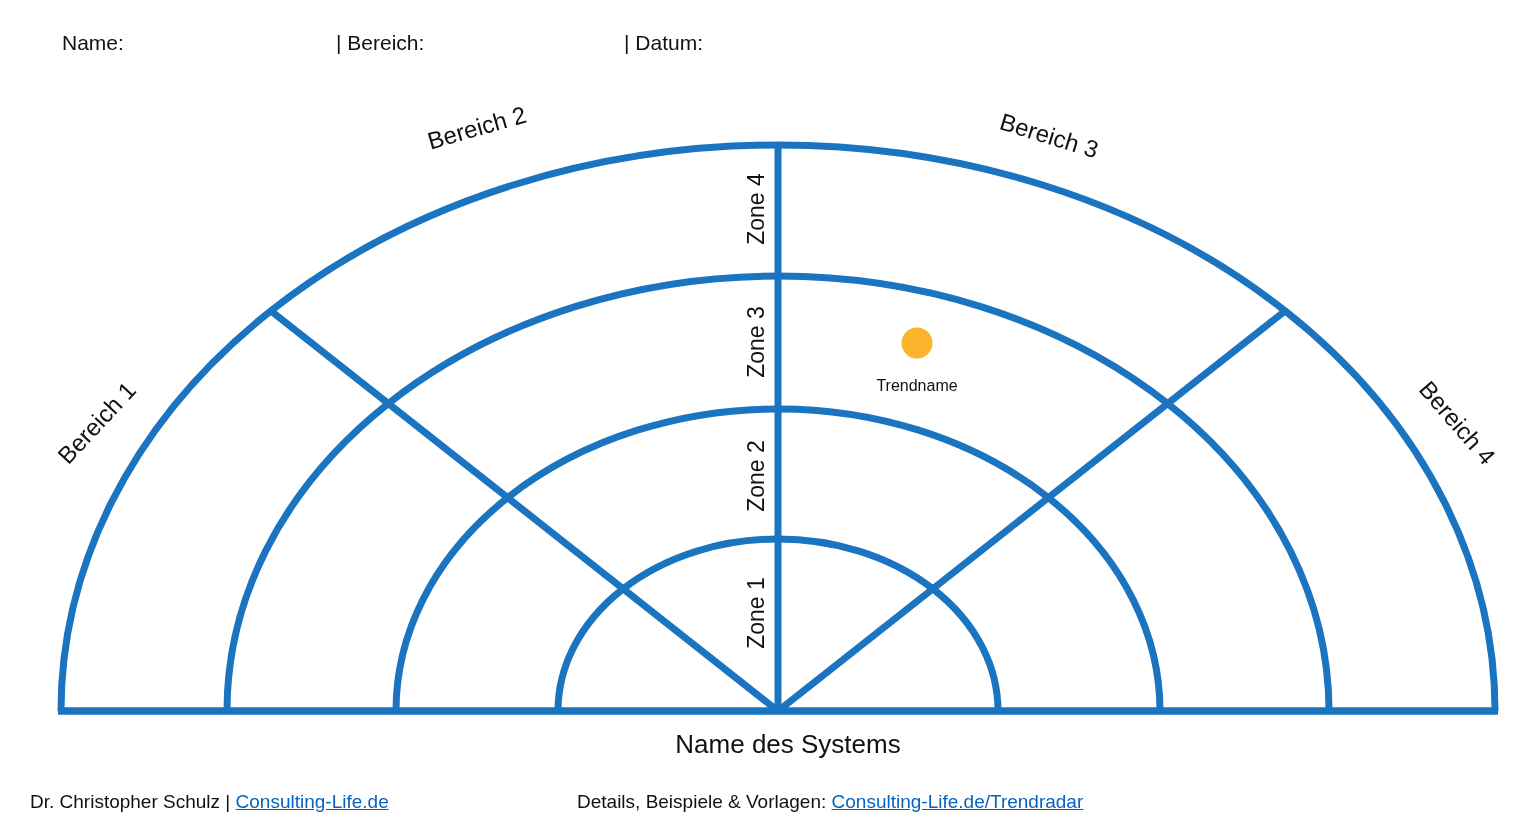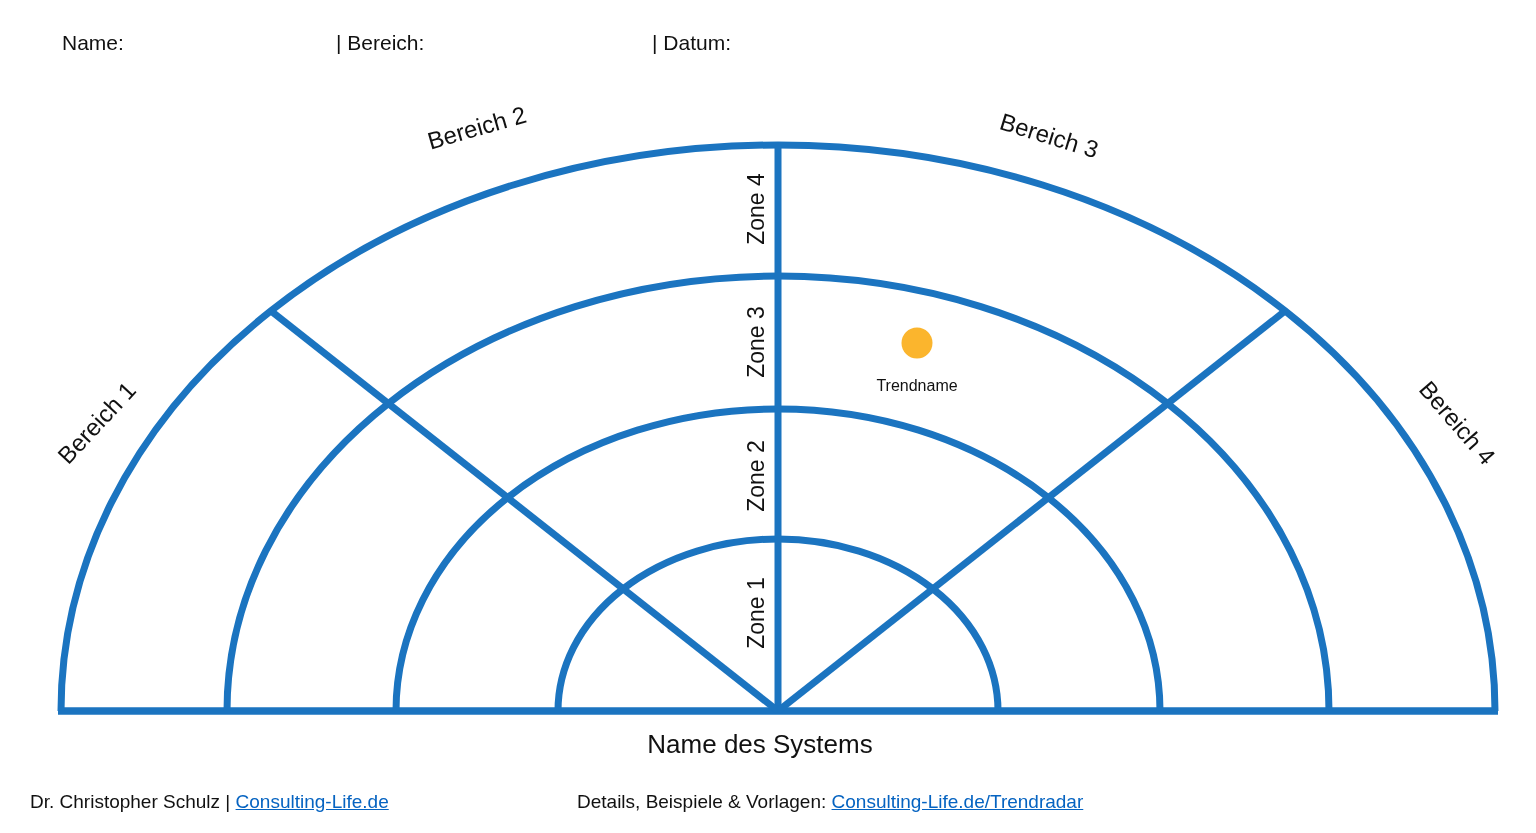--- a/index.html
+++ b/index.html
@@ -27,21 +27,21 @@
   .footer-right{left:577px;}
   a.link{color:#0563C1;text-decoration:underline;cursor:pointer;}
 </style>
 </head>
 <body>
 
 <div class="stage">
 
   <span class="header-lbl" style="left:62px">Name:</span>
   <span class="header-lbl" style="left:336px">| Bereich:</span>
-  <span class="header-lbl" style="left:652px">| Datum:</span>
+  <span class="header-lbl" style="left:624px">| Datum:</span>
 
   <svg class="radar" width="1536" height="833" viewBox="0 0 1536 833">
 
     <path d="M 58 711 L 1498 711" fill="none" stroke-width="7.5" stroke="#1B74C0"></path>
 
     <path d="M 61 711 A 717 566 0 0 1 1495 711" fill="none" stroke-width="7" stroke="#1B74C0"></path>
     <path d="M 227 711 A 551 435 0 0 1 1329 711" fill="none" stroke-width="7" stroke="#1B74C0"></path>
     <path d="M 396 711 A 382 302 0 0 1 1160 711" fill="none" stroke-width="7" stroke="#1B74C0"></path>
     <path d="M 558 711 A 220 172 0 0 1 998 711" fill="none" stroke-width="7" stroke="#1B74C0"></path>
 
@@ -57,21 +57,21 @@
   <span class="lbl sector-lbl rot-p17" style="left:1049px;top:136px">Bereich 3</span>
   <span class="lbl sector-lbl rot-p49" style="left:1457px;top:423px">Bereich 4</span>
 
   <span class="lbl zone-lbl rot-n90" style="left:756px;top:209px">Zone 4</span>
   <span class="lbl zone-lbl rot-n90" style="left:756px;top:342px">Zone 3</span>
   <span class="lbl zone-lbl rot-n90" style="left:756px;top:476px">Zone 2</span>
   <span class="lbl zone-lbl rot-n90" style="left:756px;top:613px">Zone 1</span>
 
   <span class="lbl trend-lbl" style="left:917px;top:386px">Trendname</span>
 
-  <span class="lbl system-lbl" style="left:760px;top:744px">Name des Systems</span>
+  <span class="lbl system-lbl" style="left:788px;top:744px">Name des Systems</span>
 
   <div class="footer footer-right">
     <span>Details, Beispiele &amp; Vorlagen: </span><a class="link" href="#">Consulting-Life.de/Trendradar</a>
   </div>
   <div class="footer footer-left">
     <span>Dr. Christopher Schulz | </span><a class="link" href="#">Consulting-Life.de</a>
   </div>
 
 </div>
 

